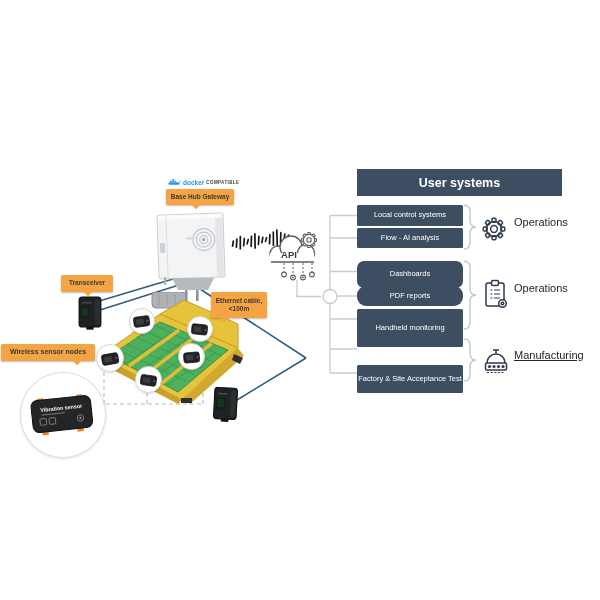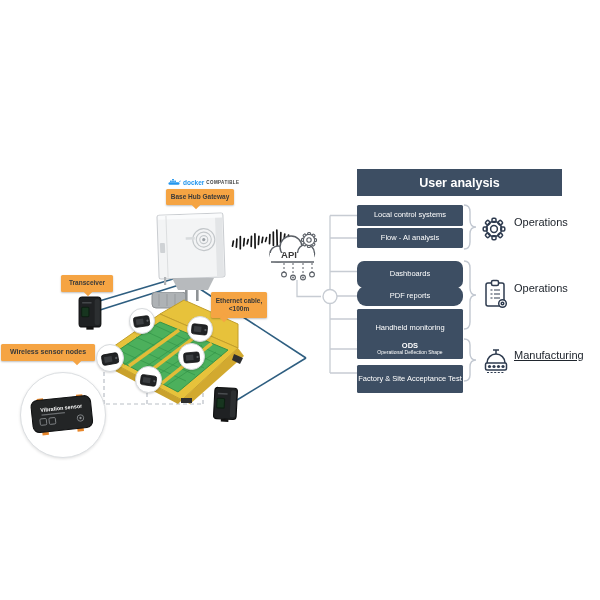--- a/index.html
+++ b/index.html
@@ -286,41 +286,37 @@
       <g fill="none" stroke="#8a8d90" stroke-width=".8">
         <rect x="8" y="21.5" width="6" height="6" rx="1"></rect>
         <rect x="16.5" y="21.5" width="6" height="6" rx="1"></rect>
         <circle cx="46" cy="24.5" r="3"></circle>
       </g>
       <circle cx="46" cy="24.5" r="1.1" fill="#8a8d90"></circle>
     </svg>
   </div>
 
   <div class="header">
-    <span>User analysis</span>
+    <span>User systems</span>
   </div>
 
   <div class="sbox" style="top:205px;height:21px;">
     <span>Local control systems</span>
   </div>
   <div class="sbox" style="top:228px;height:20px;align-items:center;">
     <span>Flow - AI analysis</span>
   </div>
   <div class="sbox" style="top:261px;height:27px;border-radius:7px;">
     <span>Dashboards</span>
   </div>
   <div class="sbox" style="top:286px;height:20px;border-radius:9px;">
     <span>PDF reports</span>
   </div>
   <div class="sbox" style="top:309px;height:38px;">
     <span>Handheld monitoring</span>
-  </div>
-  <div class="sbox" style="top:339px;height:20px;">
-    <span style="font-weight:bold;">ODS</span>
-    <span class="sub">Operational Deflection Shape</span>
   </div>
   <div class="sbox" style="top:365px;height:28px;">
     <span>Factory &amp; Site Acceptance Test</span>
   </div>
 
   <svg class="abs" style="left:463px;top:204px;z-index:3;" width="16" height="46" viewBox="0 0 16 46">
     <path d="M1 1 Q7 1 7 8 L7 16 Q7 23 13 23 Q7 23 7 30 L7 38 Q7 45 1 45" fill="none" stroke="#c2c8d1" stroke-width="1.4"></path>
   </svg>
   <svg class="abs" style="left:463px;top:260px;z-index:3;" width="16" height="70" viewBox="0 0 16 70">
     <path d="M1 1 Q7 1 7 8 L7 28 Q7 35 13 35 Q7 35 7 42 L7 62 Q7 69 1 69" fill="none" stroke="#c2c8d1" stroke-width="1.4"></path>

